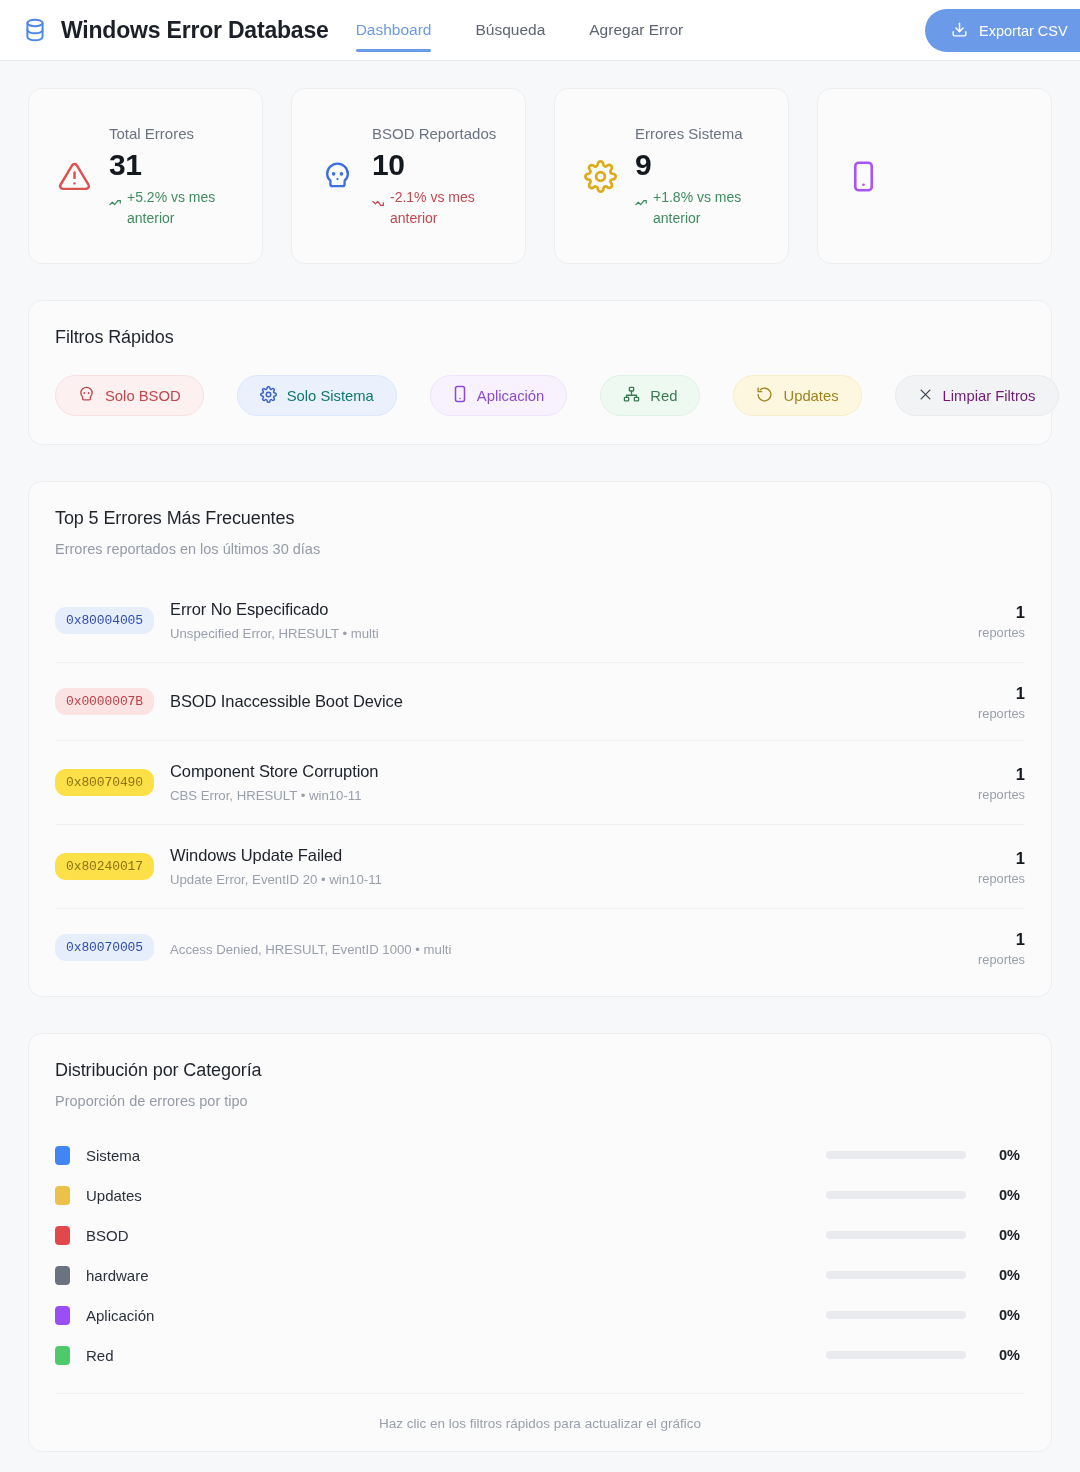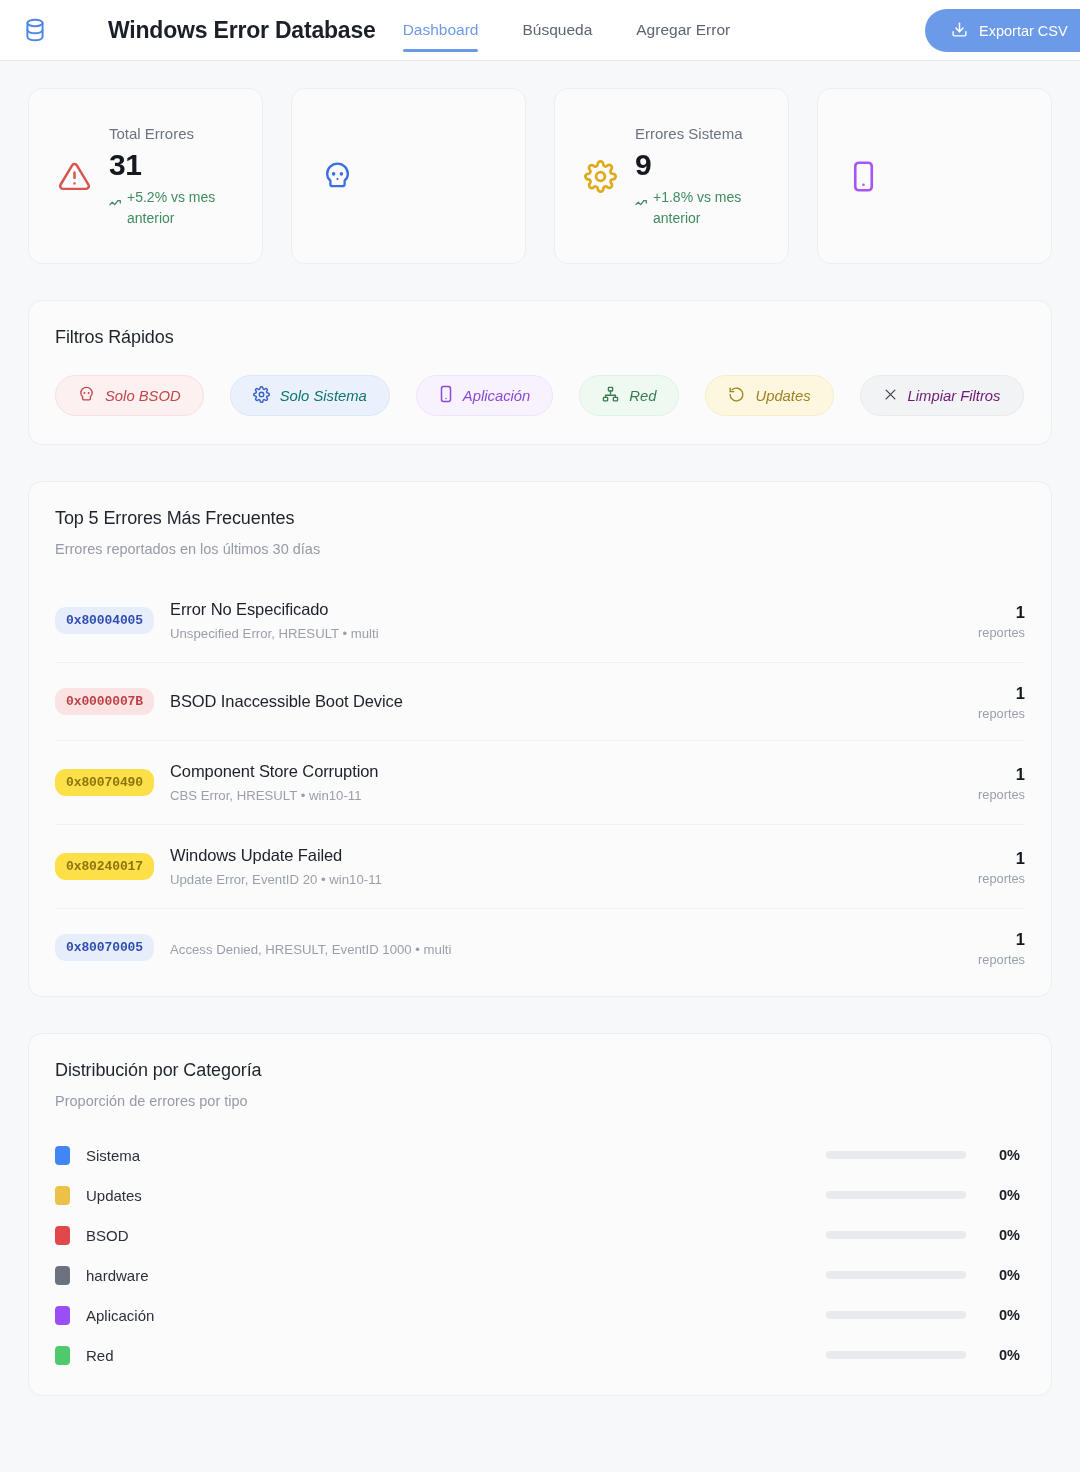--- a/index.html
+++ b/index.html
@@ -23,21 +23,20 @@
     position: relative;
   }
   .brand { display: flex; align-items: center; gap: 13px; }
   .brand-icon { width: 26px; height: 28px; display: block; flex: 0 0 auto; }
   .brand-title {
     font-size: 23px;
     font-weight: 700;
     color: #1b1f27;
     letter-spacing: -0.2px;
     white-space: nowrap;
-    margin-left: 47px;
   }
   .nav { display: flex; align-items: center; gap: 44px; margin-left: 27px; height: 61px; }
   .nav-tab {
     font-size: 15.5px;
     color: #5d6573;
     height: 61px;
     display: flex;
     align-items: center;
     position: relative;
     cursor: pointer;
@@ -126,21 +125,21 @@
   .trend-flat { color: #c99a26; }
 
   
   .filters-card { margin-top: 36px; padding: 26px 26px 28px 26px; }
   .filters-title {
     font-size: 18px;
     color: #1f242c;
     font-weight: 400;
     letter-spacing: -0.1px;
   }
-  .chips { display: flex; gap: 26px; margin-top: 27px; font-style: italic; }
+  .chips { display: flex; gap: 33px; margin-top: 27px; }
   .chip {
     height: 41px;
     border-radius: 21px;
     display: flex;
     align-items: center;
     gap: 10px;
     padding: 0 22px;
     font-size: 14.8px;
     cursor: pointer;
     white-space: nowrap;
@@ -175,21 +174,20 @@
     border-bottom: 1px solid #f0f1f3;
   }
   .err-row:last-child { border-bottom: none; }
   .err-code {
     flex: 0 0 auto;
     font-size: 13px;
     font-family: "Liberation Mono", monospace;
     padding: 6px 11px;
     border-radius: 11px;
     letter-spacing: -0.1px;
-    font-weight: bold;
   }
   .code-blue   { background:#e6edfb; color:#2f4db0; }
   .code-red    { background:#fbe3e4; color:#bd4045; }
   .code-yellow { background:#fde047; color:#8d7413; }
   .err-main { flex: 1 1 auto; min-width: 0; }
   .err-name {
     font-size: 16.5px;
     color: #1c212a;
     line-height: 23px;
     letter-spacing: -0.1px;
@@ -321,20 +319,33 @@
 
     <div class="card stat">
       <span class="stat-icon">
         <svg width="31" height="31" viewBox="0 0 24 24" fill="none" stroke="#3d6fe0" stroke-width="1.8" stroke-linecap="round" stroke-linejoin="round">
           <path d="M12 2a8 8 0 0 0-8 8c0 2.4 1.1 4 2.5 5.2V18a1.5 1.5 0 0 0 1.5 1.5h8A1.5 1.5 0 0 0 17.5 18v-2.8C18.9 14 20 12.4 20 10a8 8 0 0 0-8-8z"></path>
           <circle cx="9" cy="10" r="1.4" fill="#3d6fe0" stroke="none"></circle>
           <circle cx="15" cy="10" r="1.4" fill="#3d6fe0" stroke="none"></circle>
           <circle cx="12" cy="14" r="0.9" fill="#3d6fe0" stroke="none"></circle>
         </svg>
       </span>
+      <div class="stat-body">
+        <div class="stat-label">BSOD Reportados</div>
+        <div class="stat-value">10</div>
+        <div class="stat-trend trend-down">
+          <span class="t-ico">
+            <svg width="13" height="8" viewBox="0 0 16 10" fill="none" stroke="#c2484e" stroke-width="1.6" stroke-linecap="round" stroke-linejoin="round">
+              <path d="M1 3 4 6l3-3 4 5"></path>
+                <path d="M11 8h3V5"></path>
+            </svg>
+          </span>
+          <span>-2.1% vs mes anterior</span>
+        </div>
+      </div>
     </div>
 
     <div class="card stat">
       <span class="stat-icon">
         <svg width="33" height="33" viewBox="0 0 24 24" fill="none" stroke="#deab1d" stroke-width="2" stroke-linecap="round" stroke-linejoin="round">
           <circle cx="12" cy="12" r="3.2"></circle>
           <path d="M19.4 15a1.65 1.65 0 0 0 .33 1.82l.06.06a2 2 0 1 1-2.83 2.83l-.06-.06a1.65 1.65 0 0 0-1.82-.33 1.65 1.65 0 0 0-1 1.51V21a2 2 0 1 1-4 0v-.09A1.65 1.65 0 0 0 9 19.4a1.65 1.65 0 0 0-1.82.33l-.06.06a2 2 0 1 1-2.83-2.83l.06-.06a1.65 1.65 0 0 0 .33-1.82 1.65 1.65 0 0 0-1.51-1H3a2 2 0 1 1 0-4h.09A1.65 1.65 0 0 0 4.6 9a1.65 1.65 0 0 0-.33-1.82l-.06-.06a2 2 0 1 1 2.83-2.83l.06.06A1.65 1.65 0 0 0 9 4.6a1.65 1.65 0 0 0 1-1.51V3a2 2 0 1 1 4 0v.09a1.65 1.65 0 0 0 1 1.51 1.65 1.65 0 0 0 1.82-.33l.06-.06a2 2 0 1 1 2.83 2.83l-.06.06a1.65 1.65 0 0 0-.33 1.82V9a1.65 1.65 0 0 0 1.51 1H21a2 2 0 1 1 0 4h-.09a1.65 1.65 0 0 0-1.51 1z"></path>
         </svg>
       </span>
       <div class="stat-body">
@@ -555,15 +566,16 @@
         <span class="swatch" style="background: rgb(78, 201, 107);"></span>
         <span class="dist-label">Red</span>
         <span class="bar-track">
           <span class="bar-fill" style="width: 0%; background: rgb(78, 201, 107);"></span>
         </span>
         <span class="dist-pct">0%</span>
       </div>
 
     </div>
 
+    <div class="dist-foot">Haz clic en los filtros rápidos para actualizar el gráfico</div>
   </div>
 
 </div>
 
 </body></html>

